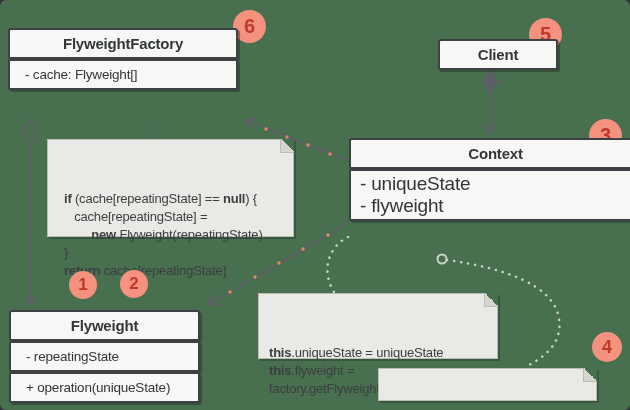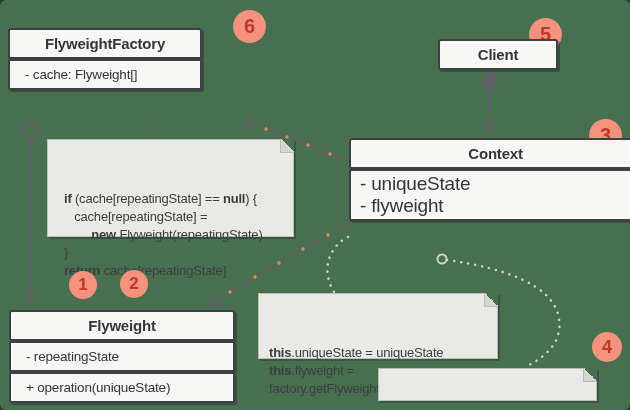--- a/index.html
+++ b/index.html
@@ -127,38 +127,38 @@
   <div class="badge md" style="left:592px;top:332px;">
       <span>4</span>
     </div>
   <div class="badge lg" style="left:529px;top:18px;">
       <span>5</span>
     </div>
   <div class="badge lg" style="left:233px;top:10px;">
       <span>6</span>
     </div>
 
-  <div class="uml-class" style="left:8px;top:28px;width:194px;">
+  <div class="uml-class" style="left:8px;top:28px;width:230px;">
     <div class="sec head">FlyweightFactory</div>
     <div class="sec row">- cache: Flyweight[]</div>
   </div>
 
   <div class="uml-class" style="left:438px;top:39px;width:120px;">
     <div class="sec head">Client</div>
   </div>
 
   <div class="uml-class" style="left:349px;top:138px;width:293px;">
     <div class="sec head">Context</div>
     <div class="sec rows attrs">
       <div>- uniqueState</div>
       <div>- flyweight</div>
     </div>
   </div>
 
-  <div class="uml-class" style="left:9px;top:310px;width:226px;">
+  <div class="uml-class" style="left:9px;top:310px;width:191px;">
     <div class="sec head">Flyweight</div>
     <div class="sec row">- repeatingState</div>
     <div class="sec row">+ operation(uniqueState)</div>
   </div>
 
   <div class="note" style="left:47px;top:139px;width:219px;height:86px;padding-left:16px;">
     <i class="fold"></i>
   <div><b>if </b><span>(cache[repeatingState] == </span><b>null</b><span>) {</span></div><div><span>   cache[repeatingState] =</span></div><div><span>        </span><b>new</b><span> Flyweight(repeatingState)</span></div><div><span>}</span></div><div><b>return</b><span> cache[repeatingState]</span></div></div>
   <div class="note" style="left:258px;top:293px;width:218px;height:54px;">
     <i class="fold"></i>

